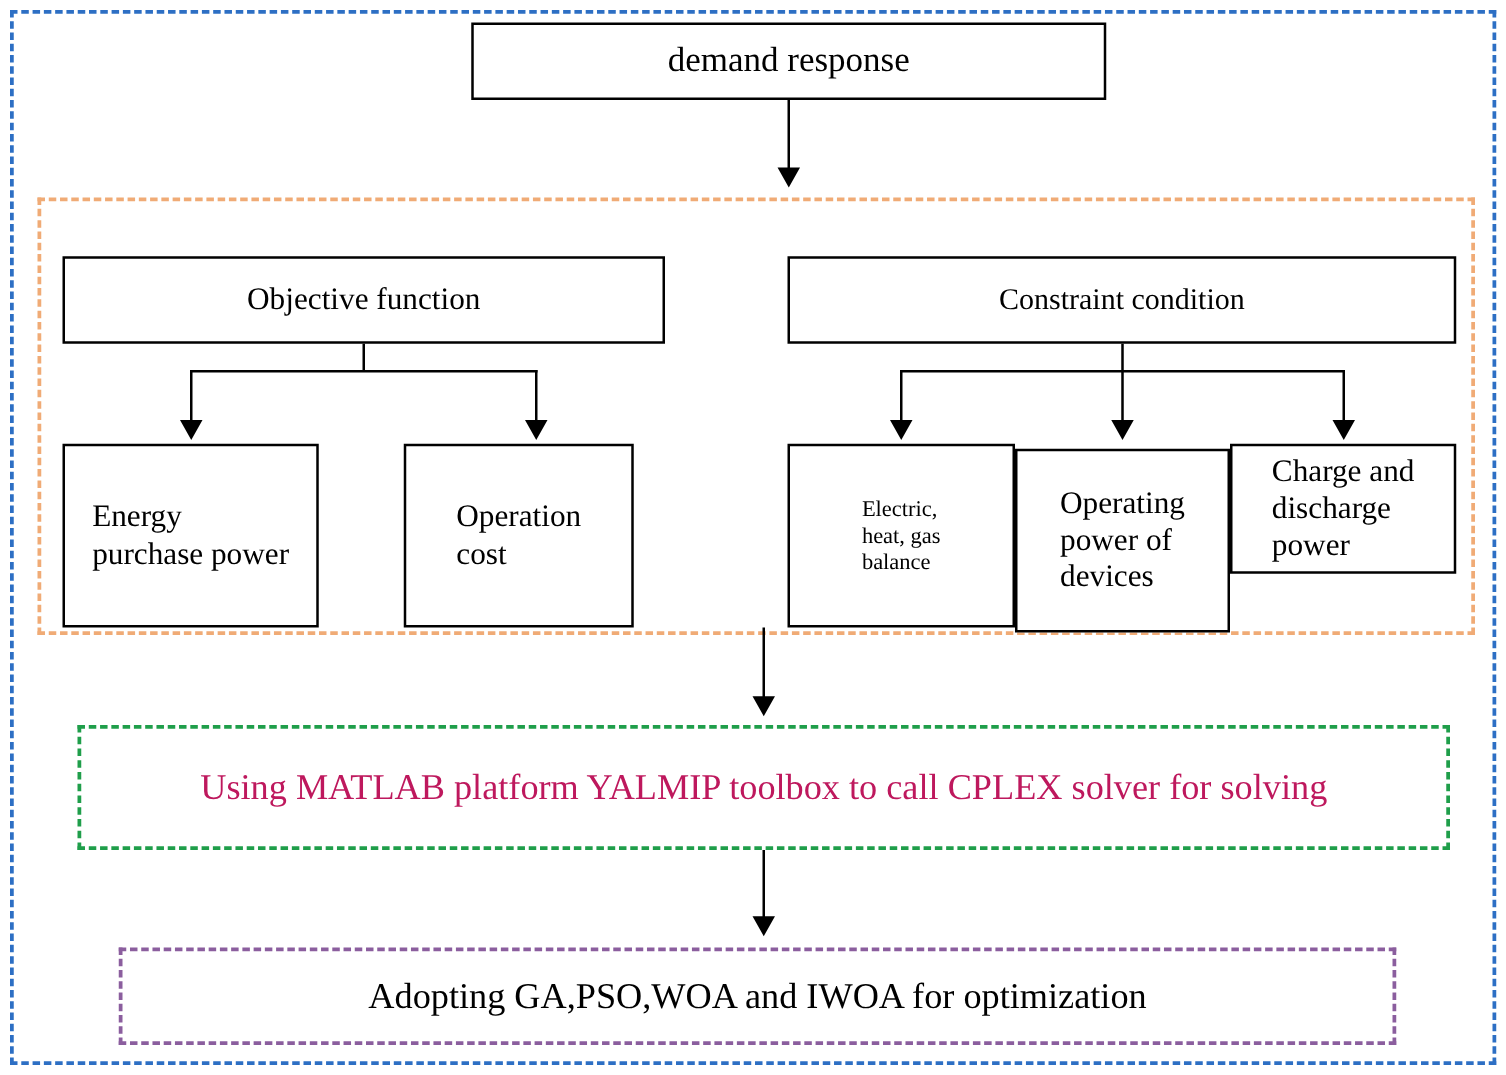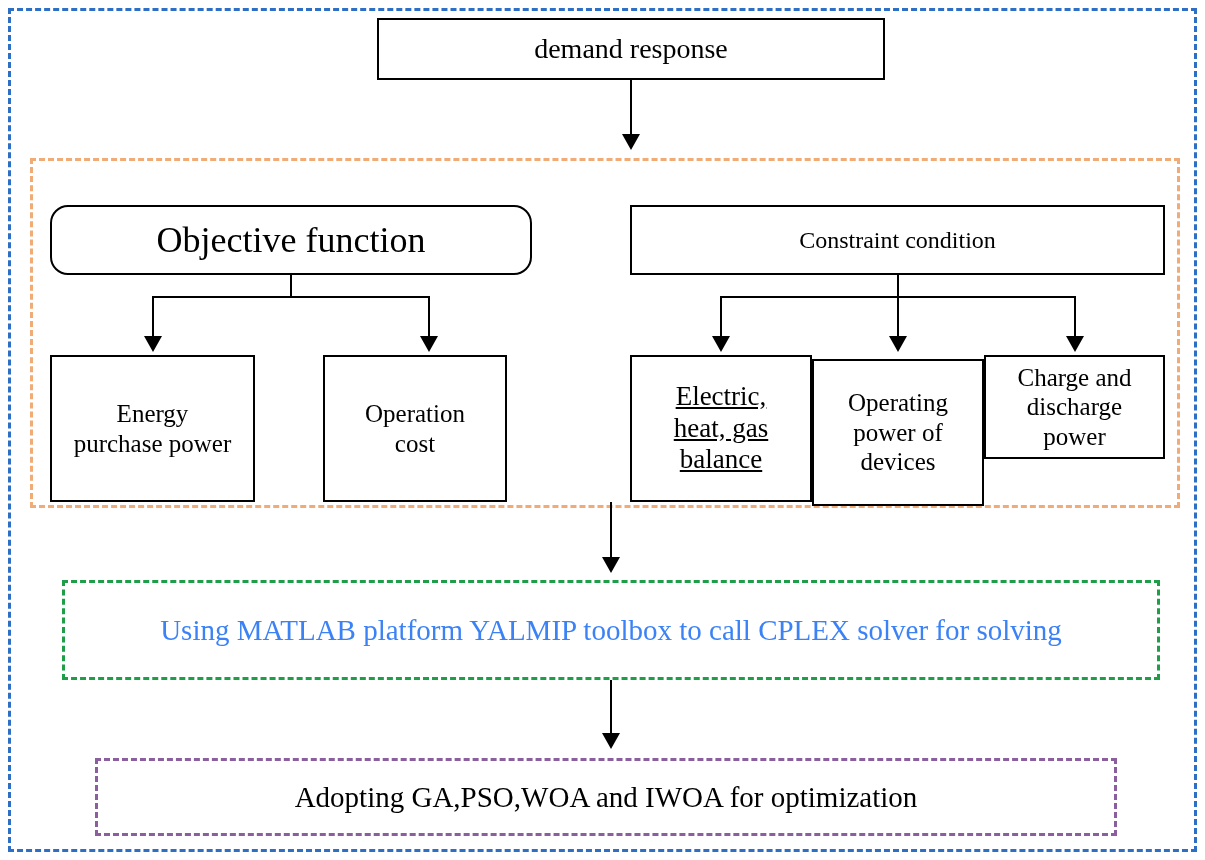--- a/index.html
+++ b/index.html
@@ -55,48 +55,48 @@
 
   
   .box {
     position: absolute;
     box-sizing: border-box;
     border: 2px solid #000000;
     background: #ffffff;
     display: flex;
     align-items: center;
     justify-content: center;
-    text-align: center;
+    text-align: left;
     color: #000000;
     line-height: 1.18;
     padding: 2px 18px;
   }
 
   .box-demand       { left: 377px; top: 18px;  width: 508px; height: 62px;  font-size: 28px; }
-  .box-objective    { left: 50px;  top: 205px; width: 482px; height: 70px;  font-size: 36px; border-radius: 18px; }
+  .box-objective    { left: 50px;  top: 205px; width: 482px; height: 70px;  font-size: 25px; }
   .box-constraint   { left: 630px; top: 205px; width: 535px; height: 70px;  font-size: 24px; }
 
   .box-energy       { left: 50px;  top: 355px; width: 205px; height: 147px; font-size: 25px; }
   .box-operation    { left: 323px; top: 355px; width: 184px; height: 147px; font-size: 25px; }
 
-  .box-balance      { left: 630px; top: 355px; width: 182px; height: 147px; font-size: 27px; text-decoration: underline; }
+  .box-balance      { left: 630px; top: 355px; width: 182px; height: 147px; font-size: 18px; }
   .box-devices      { left: 812px; top: 359px; width: 172px; height: 147px; font-size: 25px; }
   .box-charge       { left: 984px; top: 355px; width: 181px; height: 104px; font-size: 25px; }
 
   .text-solver {
     position: absolute;
     left: 70px;
     top: 600px;
     width: 1082px;
     height: 60px;
     display: flex;
     align-items: center;
     justify-content: center;
     font-size: 29px;
-    color: #3b82f6;
+    color: #be185d;
     text-align: center;
   }
   .text-algo {
     position: absolute;
     left: 105px;
     top: 772px;
     width: 1002px;
     height: 50px;
     display: flex;
     align-items: center;

